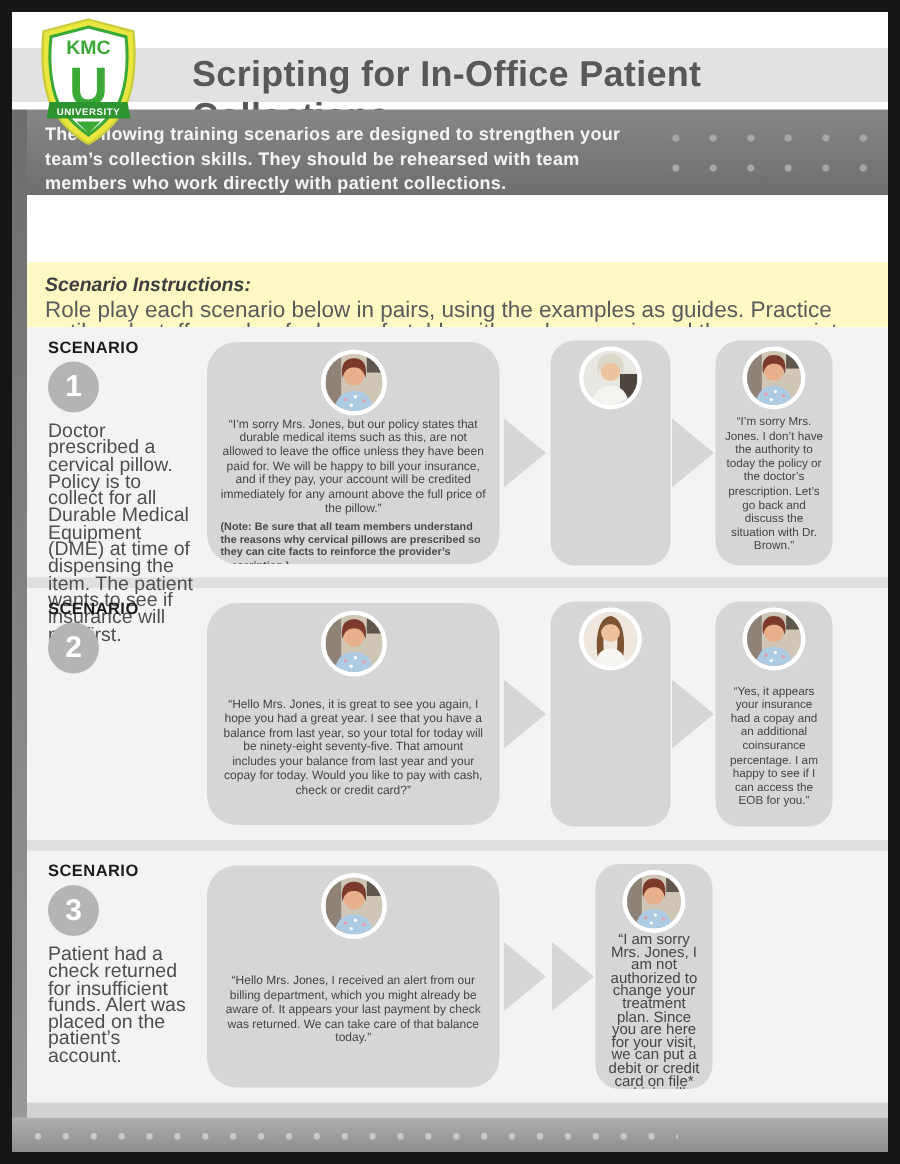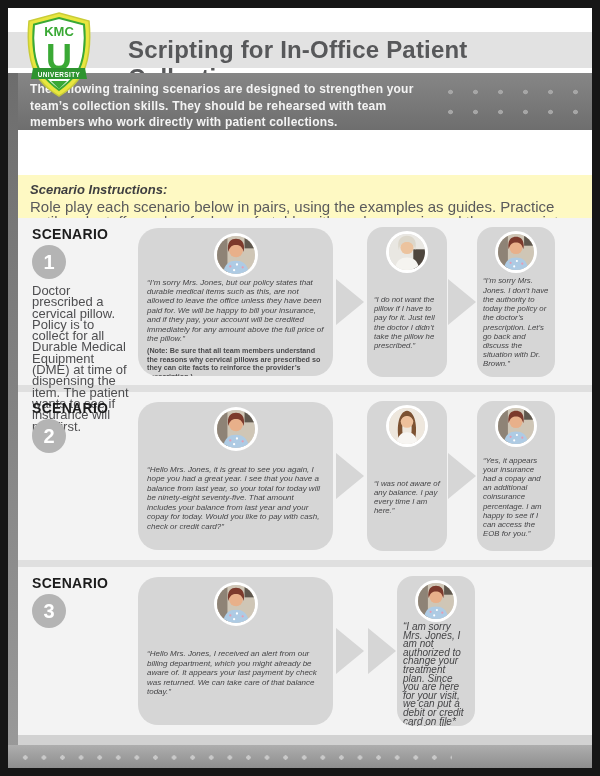--- a/index.html
+++ b/index.html
@@ -33,38 +33,38 @@
     background:#fef9c3; padding:7px 14px 0 12px;margin-top:40px; }
   .instr-heading { font-size:13px; font-weight:bold; font-style:italic; color:#3e3e40; margin-bottom:3px; }
   .instr-body { font-size:15px; color:#5a5a5c; line-height:14.5px; }
 
   
   .scenarios { position:absolute; left:10px; right:0; top:210px; height:517px; background:#f3f3f3; }
   .sep { height:7px; background:#dfdfdf; }
   .row { height:167px; display:flex; align-items:center; padding-left:14px; }
   .row.r2, .row.r3 { height:168px; }
   .left-col { width:102px; margin-right:4px; align-self:flex-start; padding-top:8px; }
-  .sc-label { font-size:14px; font-weight:bold; color:#1b1b1b; letter-spacing:.3px; }
+  .sc-label { font-size:11px; font-weight:bold; color:#1b1b1b; letter-spacing:.3px; }
   .sc-circle { width:34px; height:34px; border-radius:50%; background:#b4b4b4; color:#ffffff;
     font-size:20px; font-weight:bold; display:flex; align-items:center; justify-content:center; margin:3px 0 6px 0; }
   .sc-desc { font-size:13px; color:#4e4e50; line-height:11.3px; width:100px; }
 
   .bubble { background:#d6d6d6; display:flex; flex-direction:column; align-items:center; overflow:hidden; }
   .b1 { width:195px; height:148px; border-radius:20px; padding:6px 9px; }
   .b2 { width:80px; height:150px; border-radius:16px; padding:5px 7px; }
   .b3 { width:78px; height:150px; border-radius:16px; padding:5px 6px; }
   .arrow { width:0; height:0; border-top:23px solid rgba(0,0,0,0); border-bottom:23px solid rgba(0,0,0,0);
     border-left:28px solid #d6d6d6; margin:0 1px; flex:none; }
   .arrow.a1 { margin-left:3px; margin-right:3px; }
 
   .avatar { width:38px; height:38px; border-radius:50%; overflow:hidden; flex:none;
     box-shadow:0 0 0 3px #ffffff; margin-top:2px; background:#ddd; }
   .b2 .avatar, .b3 .avatar { width:36px; height:36px; }
   .quote-wrap { flex:1; display:flex; flex-direction:column; align-items:center; justify-content:center; }
-  .quote { font-size:8px; font-style:italic; color:#454547; text-align:left; line-height:9.4px; margin-top:4px; }
+  .quote { font-size:8px; color:#454547; text-align:center; line-height:9.4px; margin-top:4px; }
   .b2 .quote, .b3 .quote { font-size:7.8px; line-height:9.2px; }
   .b3.dense .quote { font-size:10px; line-height:8.6px; }
   .note { font-size:7.2px; color:#4a4a4c; line-height:8.4px; margin-top:4px;font-weight:bold; }
 
   
   .foot-strip { position:absolute; left:10px; right:0; top:727px; height:10px; background:#d2d2d2; }
   .foot-bar { position:absolute; left:0; right:0; top:737px; height:23px;
     background:linear-gradient(180deg,#aeaeae,#8e8e8e); }
   .foot-dots { position:absolute; left:7px; top:8px; width:437px; height:7px;
     background-image:radial-gradient(circle,#c9c9c9 2px,rgba(0,0,0,0) 2.4px);
@@ -137,23 +137,20 @@
           <div class="avatar">
             <svg viewBox="0 0 40 40">
                 <rect width="40" height="40" fill="#e9e7e2"></rect>
                 <rect x="27" y="17" width="13" height="23" fill="#4e463e"></rect>
                 <path d="M11 18 C8 6 14 2 20 2 C26 2 32 6 29 18 C28 10 25 7 20 7 C15 7 12 10 11 18 Z" fill="#dcd7cb"></path>
                 <circle cx="20" cy="15" r="7.3" fill="#ecc39e"></circle>
                 <path d="M12 15 C11 8 15 5.5 20 5.5 C25 5.5 29 8 28 15 C26 10.5 24 9 20 9 C16 9 14 10.5 12 15 Z" fill="#dcd7cb"></path>
                 <path d="M6 40 C8 29 13 26 20 26 C27 26 32 29 34 40 Z" fill="#f5f4f0"></path>
               </svg>
           </div>
-          <div class="quote-wrap">
-            <div class="quote">“I do not want the pillow if I have to pay for it. Just tell the doctor I didn’t take the pillow he prescribed.”</div>
-          </div>
         </div>
         <div class="arrow"></div>
         <div class="bubble b3">
           <div class="avatar">
             <svg viewBox="0 0 40 40">
                 <rect width="40" height="40" fill="#cfc6b6"></rect>
                 <rect width="11" height="40" fill="#8e8376"></rect>
                 <rect x="29" width="11" height="13" fill="#5f574d"></rect>
                 <path d="M12 17 C10 6 15 3 20 3 C25 3 30 6 28 17 C27 10 24 8 20 8 C16 8 13 10 12 17 Z" fill="#7c3a2c"></path>
                 <circle cx="20" cy="15" r="7.3" fill="#e8b08a"></circle>
@@ -202,23 +199,20 @@
         <div class="bubble b2">
           <div class="avatar">
             <svg viewBox="0 0 40 40">
                 <rect width="40" height="40" fill="#eee7dd"></rect>
                 <path d="M11 36 C8 20 11 4 20 3 C29 4 32 20 29 36 L24 36 C26 22 26 12 20 10 C14 12 14 22 16 36 Z" fill="#7d5232"></path>
                 <circle cx="20" cy="15" r="7" fill="#eec09b"></circle>
                 <path d="M13 14 C13 8 16 6 20 6 C24 6 27 8 27 14 C25 10 23 9 20 9 C17 9 15 10 13 14 Z" fill="#7d5232"></path>
                 <path d="M8 40 C10 30 14 27 20 27 C26 27 30 30 32 40 Z" fill="#f7f5f2"></path>
               </svg>
           </div>
-          <div class="quote-wrap">
-            <div class="quote">“I was not aware of any balance. I pay every time I am here.”</div>
-          </div>
         </div>
         <div class="arrow"></div>
         <div class="bubble b3">
           <div class="avatar">
             <svg viewBox="0 0 40 40">
                 <rect width="40" height="40" fill="#cfc6b6"></rect>
                 <rect width="11" height="40" fill="#8e8376"></rect>
                 <rect x="29" width="11" height="13" fill="#5f574d"></rect>
                 <path d="M12 17 C10 6 15 3 20 3 C25 3 30 6 28 17 C27 10 24 8 20 8 C16 8 13 10 12 17 Z" fill="#7c3a2c"></path>
                 <circle cx="20" cy="15" r="7.3" fill="#e8b08a"></circle>
@@ -235,20 +229,21 @@
           </div>
         </div>
       </div>
 
       <div class="sep"></div>
 
       <div class="row r3">
         <div class="left-col">
           <div class="sc-label">SCENARIO</div>
           <div class="sc-circle">3</div>
+          <div class="sc-desc">Patient had a check returned for insufficient funds. Alert was placed on the patient’s account.</div>
         </div>
         <div class="bubble b1">
           <div class="avatar">
             <svg viewBox="0 0 40 40">
                 <rect width="40" height="40" fill="#cfc6b6"></rect>
                 <rect width="11" height="40" fill="#8e8376"></rect>
                 <rect x="29" width="11" height="13" fill="#5f574d"></rect>
                 <path d="M12 17 C10 6 15 3 20 3 C25 3 30 6 28 17 C27 10 24 8 20 8 C16 8 13 10 12 17 Z" fill="#7c3a2c"></path>
                 <circle cx="20" cy="15" r="7.3" fill="#e8b08a"></circle>
                 <path d="M12 16 C11 8 15 6 20 6 C25 6 29 8 28 16 C26 11 24 9.5 20 9.5 C16 9.5 14 11 12 16 Z" fill="#7c3a2c"></path>

